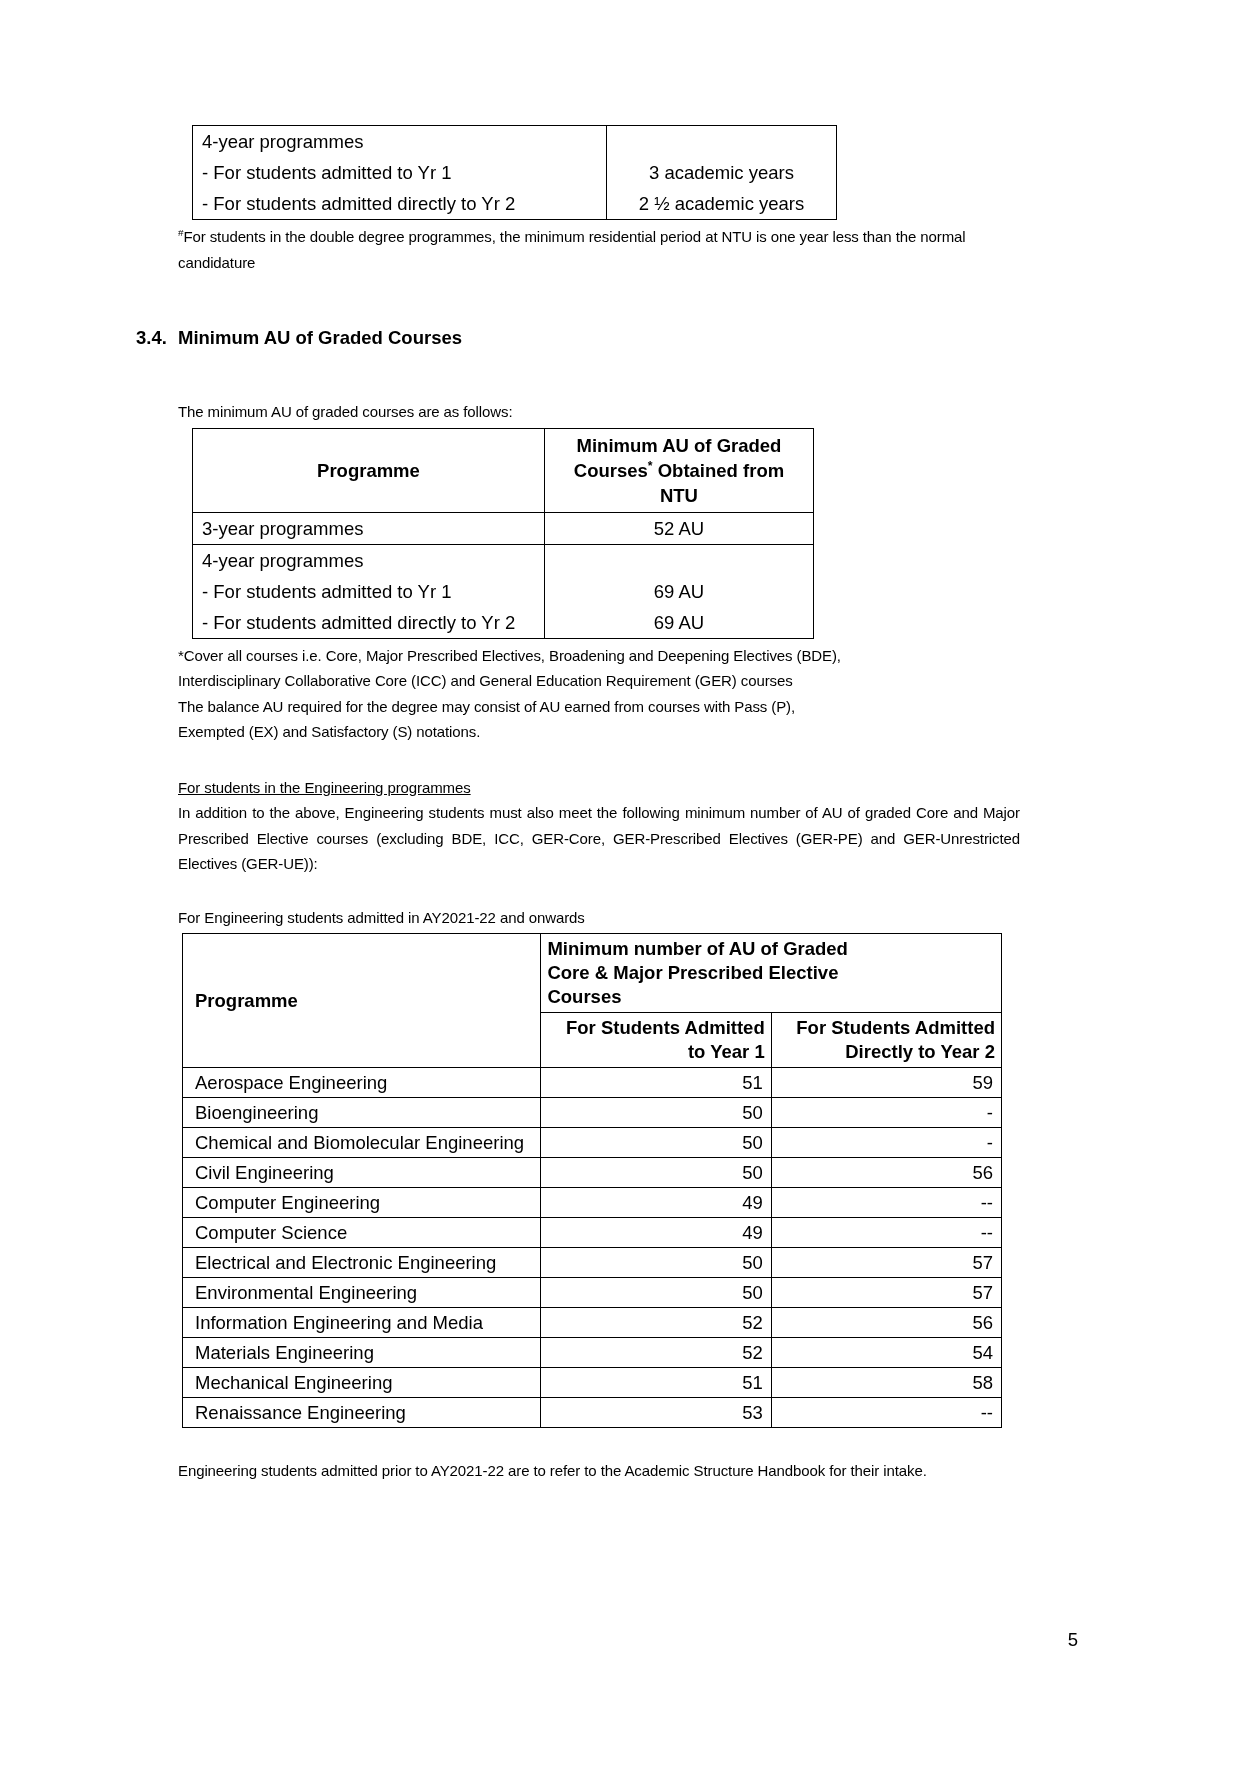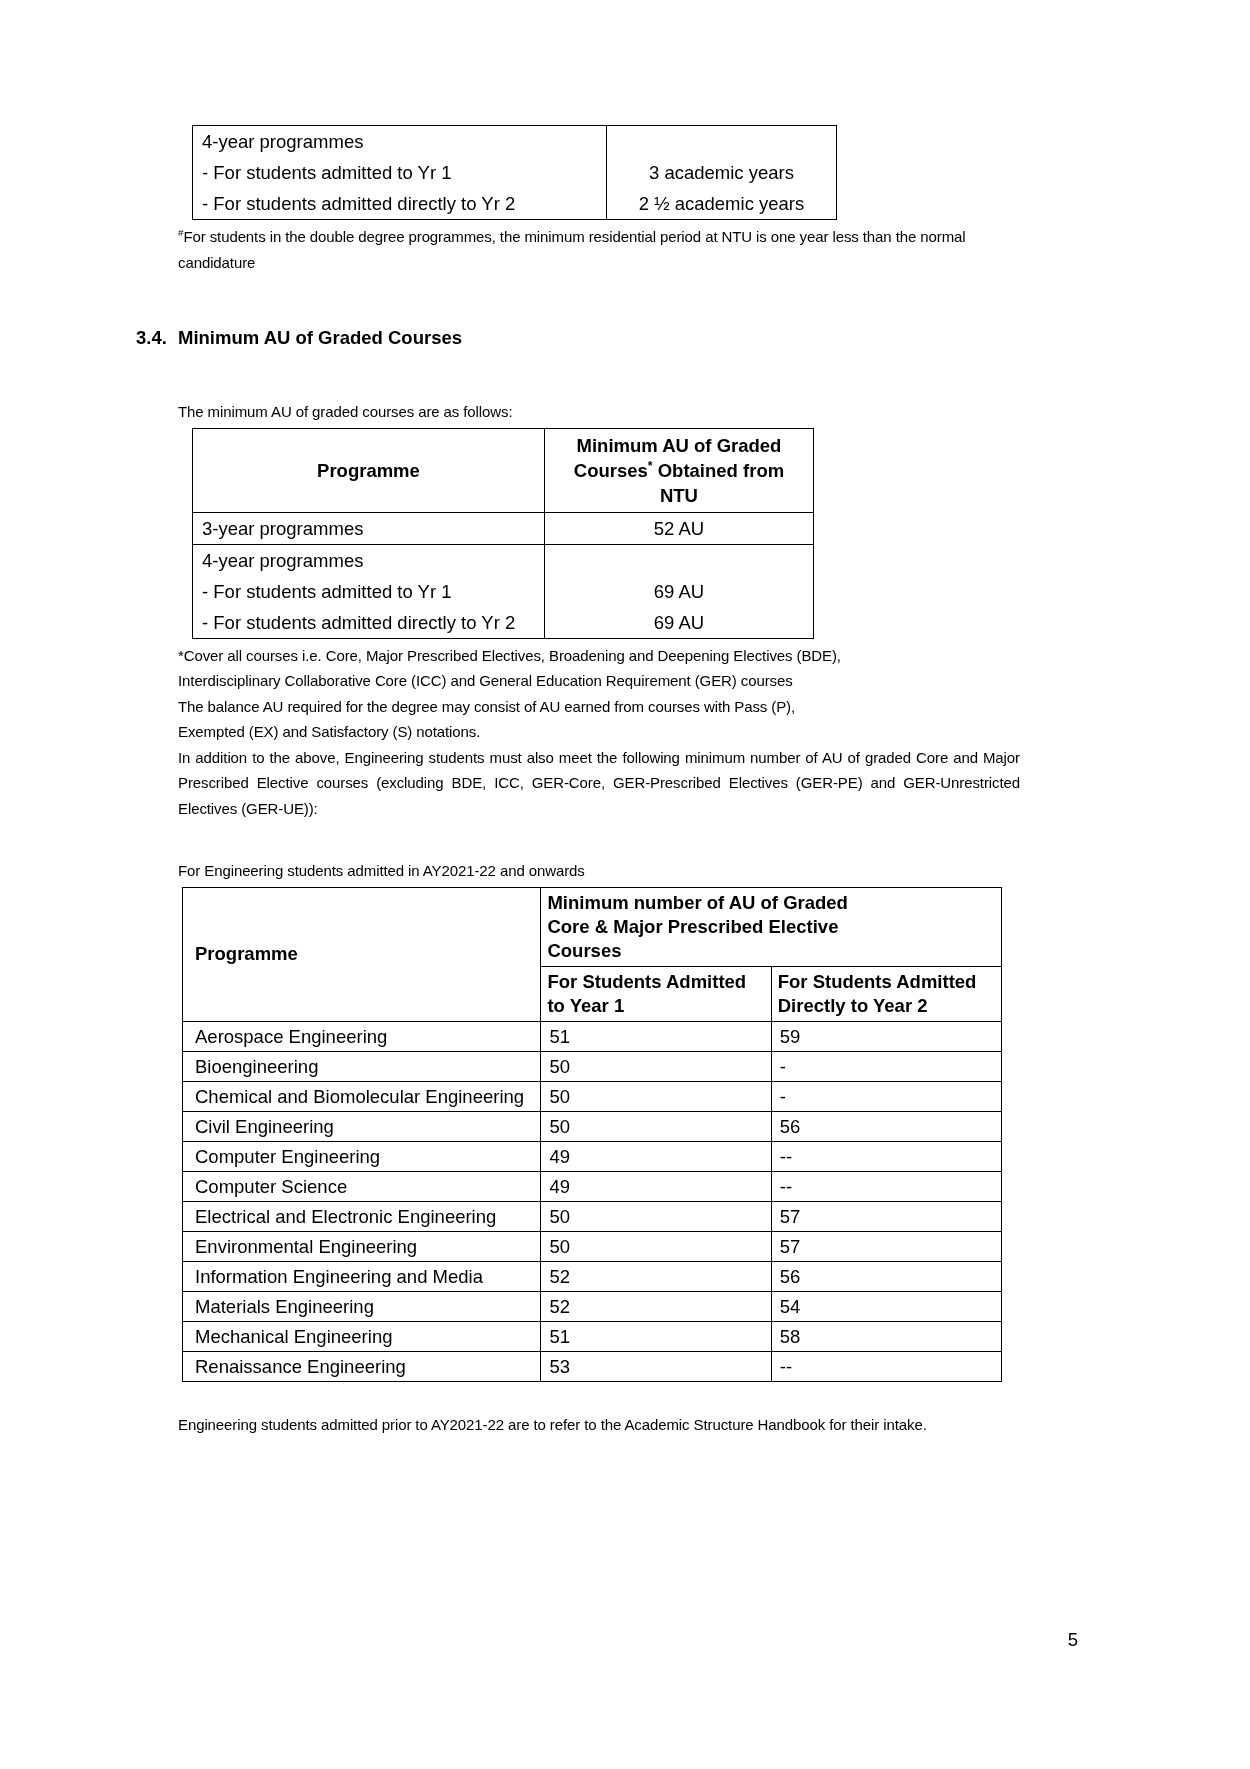--- a/index.html
+++ b/index.html
@@ -93,21 +93,21 @@
     font-weight: bold;
     text-align: left;
     padding: 3px 6px;
     line-height: 24px;
   }
   .tbl-eng td {
     padding: 2px 8px;
     line-height: 25px;
   }
   .tbl-eng .prog-col { width: 362px; text-align: left; padding-left: 12px; }
-  .tbl-eng .num-col { width: 229px; text-align: left; margin-top: 8px; }
+  .tbl-eng .num-col { width: 229px; text-align: right; margin-top: 8px; }
 
   .line-stack { display: block; }
 
   
   .pageno {
     position: absolute;
     right: 172px;
     bottom: 118px;
     font-size: 18.5px;
   }
@@ -175,23 +175,24 @@
     </table>
 
     <div style="margin-top:4px;">
       <p class="p">*Cover all courses i.e. Core, Major Prescribed Electives, Broadening and Deepening Electives (BDE),</p>
       <p class="p">Interdisciplinary Collaborative Core (ICC) and General Education Requirement (GER) courses</p>
       <p class="p">The balance AU required for the degree may consist of AU earned from courses with Pass (P),</p>
       <p class="p">Exempted (EX) and Satisfactory (S) notations.</p>
     </div>
 
 
+    <p class="p underline-head" style="margin-top:30px;">For students in the Engineering programmes</p>
     <p class="p justify" style="margin-top:0px;">In addition to the above, Engineering students must also meet the following minimum number of AU of graded Core and Major Prescribed Elective courses (excluding BDE, ICC, GER-Core, GER-Prescribed Electives (GER-PE) and GER-Unrestricted Electives (GER-UE)):</p>
 
-    <p class="p" style="margin-top:37px;">For Engineering students admitted in AY2021-22 and onwards</p>
+    <p class="p" style="margin-top:28px;">For Engineering students admitted in AY2021-22 and onwards</p>
 
     <table class="tbl-eng" style="margin-top:3px;">
       <thead>
         <tr>
           <th class="prog-col" rowspan="2">Programme</th>
           <th colspan="2">
             <span class="line-stack">Minimum number of AU of Graded</span>
             <span class="line-stack">Core &amp; Major Prescribed Elective</span>
             <span class="line-stack">Courses</span>
           </th>

